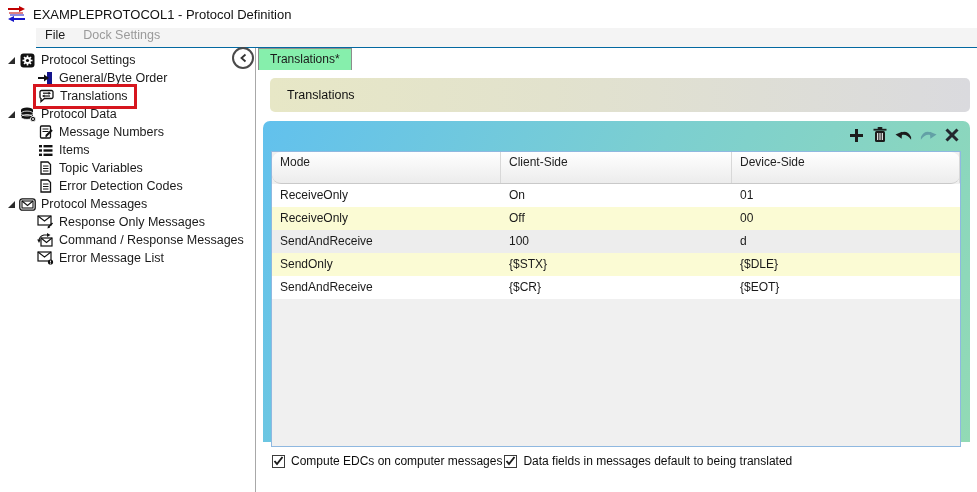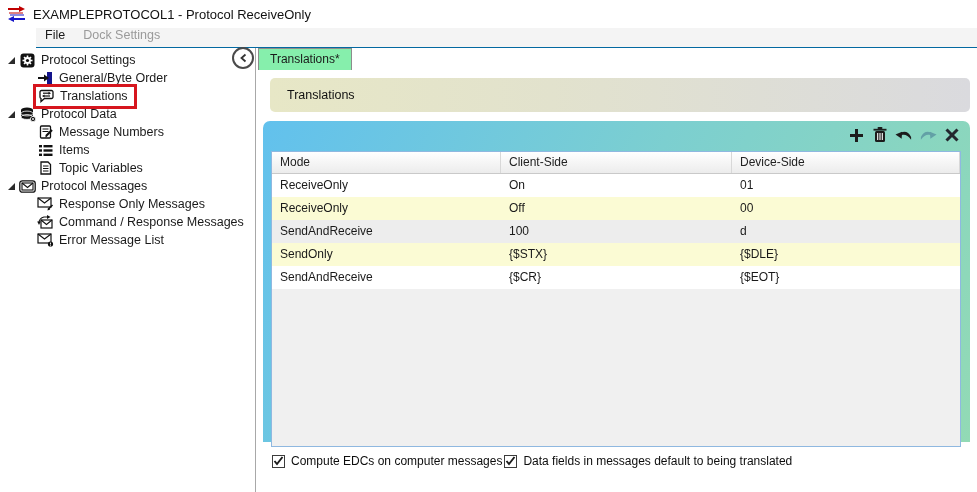--- a/index.html
+++ b/index.html
@@ -46,22 +46,22 @@
   
   .panel{position:absolute;left:7px;top:51px;width:707px;height:320px;min-height:321px;bottom:0;
          border-radius:7px 7px 0 0;
          background:linear-gradient(115deg,#62c1ed 0%,#7ccfd0 48%,#92dab5 100%);}
   .toolbar{position:absolute;top:5px;right:9px;display:flex;gap:6px;align-items:center;}
   .tbtn{width:18px;height:18px;display:flex;align-items:center;justify-content:center;}
 
   
   .grid{position:absolute;left:8px;top:30px;width:690px;height:296px;background:#f0f0f0;
         border:1px solid #8fb8e0;box-sizing:border-box;overflow:hidden;}
-  .ghead{display:flex;height:22px;background:linear-gradient(#ffffff,#ececec);
-         border-bottom:1px solid #c9c9c9;box-sizing:border-box;}
+  .ghead{display:flex;height:32px;background:linear-gradient(#ffffff,#ececec);
+         border-bottom:1px solid #c9c9c9;box-sizing:border-box;border-radius:9px;}
   .ghead .gc{border-right:1px solid #d8d8d8;box-sizing:border-box;font-size:12px;color:#222;
              line-height:21px;padding-left:8px;}
   .grow{display:flex;height:23px;font-size:12px;}
   .grow .gc{padding-left:8px;line-height:23px;box-sizing:border-box;overflow:hidden;}
   .c0{width:229px;flex:none;}
   .c1{width:231px;flex:none;}
   .c2{flex:1;}
   .row-white{background:#ffffff;}
   .row-yellow{background:#fbfbd4;}
   .row-selected{background:#ededed;}
@@ -81,21 +81,21 @@
     <span style="display:flex;">
       <svg width="19" height="16" viewBox="0 0 19 16">
         <line x1="1" y1="3" x2="13" y2="3" stroke="#c00000" stroke-width="2"></line>
         <polygon points="12,0 18,3 12,6" fill="#c00000"></polygon>
         <line x1="2" y1="7" x2="16" y2="7" stroke="#c00000" stroke-width="1"></line>
         <line x1="3" y1="9" x2="17" y2="9" stroke="#1616c8" stroke-width="1"></line>
         <line x1="6" y1="13" x2="18" y2="13" stroke="#1616c8" stroke-width="2"></line>
         <polygon points="7,10 1,13 7,16" fill="#1616c8"></polygon>
       </svg>
     </span>
-    <span class="title">EXAMPLEPROTOCOL1 - Protocol ReceiveOnly</span>
+    <span class="title">EXAMPLEPROTOCOL1 - Protocol Definition</span>
   </div>
 
   <div class="menubar">
     <span class="mi">File</span>
     <span class="mi disabled">Dock Settings</span>
   </div>
 
   <div class="tree">
 
     <div class="trow lvl0">
@@ -198,20 +198,31 @@
         <svg width="13" height="14" viewBox="0 0 13 14">
           <path d="M2 1 h7 l2.5 2.5 V13 H2 Z" fill="none" stroke="#111" stroke-width="1.3"></path>
           <line x1="4" y1="5" x2="9.5" y2="5" stroke="#111" stroke-width="1"></line>
           <line x1="4" y1="7.5" x2="9.5" y2="7.5" stroke="#111" stroke-width="1"></line>
           <line x1="4" y1="10" x2="9.5" y2="10" stroke="#111" stroke-width="1"></line>
         </svg>
         </span>
       <span class="tlabel">Topic Variables</span>
     </div>
 
+    <div class="trow lvl1">
+      <span class="ticon">
+        <svg width="13" height="14" viewBox="0 0 13 14">
+          <path d="M2 1 h7 l2.5 2.5 V13 H2 Z" fill="none" stroke="#111" stroke-width="1.3"></path>
+          <line x1="4" y1="5" x2="9.5" y2="5" stroke="#111" stroke-width="1"></line>
+          <line x1="4" y1="7.5" x2="9.5" y2="7.5" stroke="#111" stroke-width="1"></line>
+          <line x1="4" y1="10" x2="9.5" y2="10" stroke="#111" stroke-width="1"></line>
+        </svg>
+        </span>
+      <span class="tlabel">Error Detection Codes</span>
+    </div>
 
     <div class="trow lvl0">
       <span class="expander">
         <svg width="10" height="10" viewBox="0 0 10 10">
             <polygon points="9,2 9,9 2,9" fill="#2b2b2b"></polygon>
           </svg>
         </span>
       <span class="ticon">
         <svg width="17" height="13" viewBox="0 0 17 13">
           <rect x="0.8" y="0.8" width="15.4" height="11.4" rx="2.5" fill="none" stroke="#111" stroke-width="1.3"></rect>

